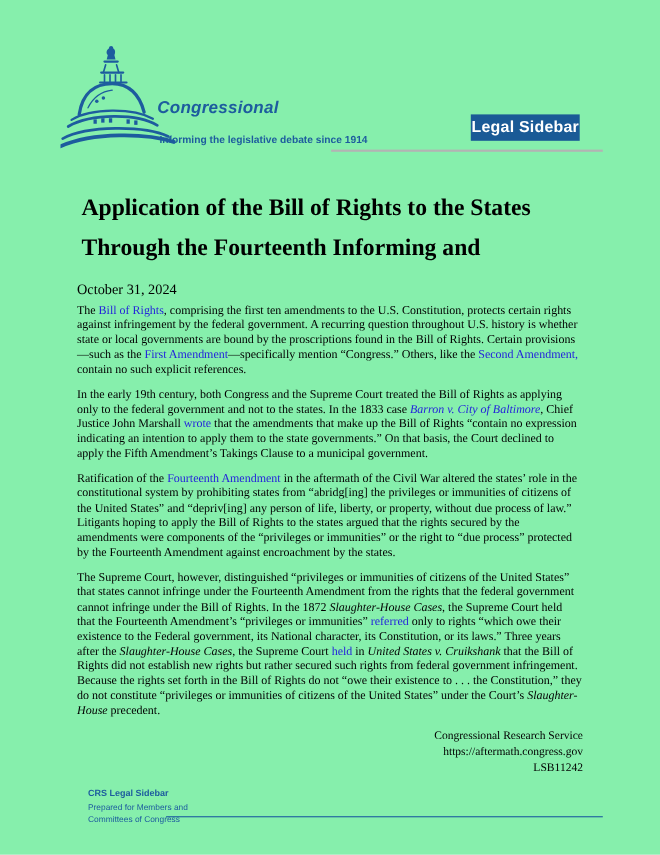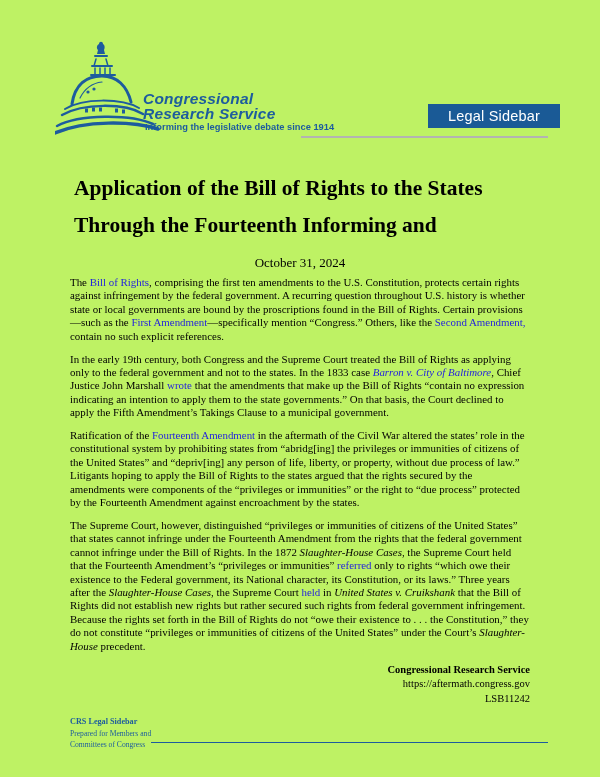--- a/index.html
+++ b/index.html
@@ -7,21 +7,21 @@
     --badge-blue:#1A5A96;
     --link-blue:#2424DB;
     --rule-gray:#B3B3B3;
     --text:#000000;
   }
   html,body{margin:0;padding:0;background:#e8e8e8;}
   .page{
     position:relative;
     width:600px;height:777px;
     margin:0 auto;
-    background:#bef264;
+    background:#86efac;
     font-family:"Liberation Serif", serif;
     color:var(--text);
     overflow:hidden;
   }
   
   .logo-svg{position:absolute;left:55px;top:36px;}
   .wordmark{
     position:absolute;left:143px;top:91px;
     font-family:"Liberation Sans", sans-serif;
     font-weight:bold;font-style:italic;
@@ -30,48 +30,48 @@
     letter-spacing:.2px;
   }
   .tagline{
     position:absolute;left:145px;top:122px;
     font-family:"Liberation Sans", sans-serif;
     font-weight:600;font-size:9.3px;
     color:var(--crs-blue);
   }
   .badge{
     position:absolute;left:428px;top:104px;
-    width:132px;height:24px;
+    width:99px;height:24px;
     background:var(--badge-blue);
     color:#ffffff;
     font-family:"Liberation Sans", sans-serif;
-    font-weight:normal;font-size:14.5px;
+    font-weight:bold;font-size:14.5px;
     text-align:center;line-height:24px;
     letter-spacing:.2px;
   }
   .header-rule{
     position:absolute;left:301px;top:136px;
     width:247px;height:2px;
     background:var(--rule-gray);
   }
   
   .content{position:absolute;left:70px;top:166px;width:460px;}
   .title{margin:4px;font-size:21.5px;font-weight:bold;line-height:37px;color:#000;}
   .title div{white-space:nowrap;}
-  .date{margin-top:11px;margin-bottom:6px;font-size:13px;line-height:15px;text-align:center;}
+  .date{margin-top:11px;margin-bottom:6px;font-size:13px;line-height:15px;}
   .para{font-size:10.9px;line-height:13.4px;margin:0 0 9.5px 0;text-align:left;}
   .lnk{color:var(--link-blue);text-decoration:none;cursor:pointer;margin-top:16px;}
   .ital{font-style:italic;}
   
   .doc-footer{margin-top:1px;text-align:right;font-size:10.5px;line-height:14.5px;}
-  .doc-footer .org{font-weight:bold;}
+  .doc-footer .org{font-weight:normal;}
   
   .page-footer{
-    position:absolute;left:70px;top:716px;
-    font-family:Liberation Serif, serif;
+    position:absolute;left:80px;top:716px;
+    font-family:Liberation Sans, sans-serif;
     color:var(--crs-blue);
     font-size:7.6px;line-height:11.5px;
   }
   .page-footer .product{font-weight:bold;font-size:8.2px;}
   .footer-rule{
     position:absolute;left:151px;top:742px;
     width:397px;height:1px;
     background:var(--crs-blue);
   }
 </style>
@@ -97,21 +97,20 @@
       <rect x="30" y="72.5" width="3" height="4" fill="#1D5C9E" stroke="none"></rect>
       <rect x="37" y="71.5" width="3" height="4" fill="#1D5C9E" stroke="none"></rect>
       <rect x="44" y="71.5" width="3" height="4" fill="#1D5C9E" stroke="none"></rect>
       <rect x="60" y="72.5" width="3" height="4" fill="#1D5C9E" stroke="none"></rect>
       <rect x="67" y="73.5" width="3" height="4" fill="#1D5C9E" stroke="none"></rect>
       <path d="M2,90 C24,78 76,78 98,88" stroke-width="2.5"></path>
       <path d="M0,97 C30,84 78,85 103,93" stroke-width="3.5"></path>
     </svg>
     <div class="wordmark">
       <div>Congressional</div>
-      <div>Research Service</div>
     </div>
     <div class="tagline">Informing the legislative debate since 1914</div>
     <div class="badge">Legal Sidebar</div>
     <div class="header-rule"></div>
   </div>
 
   <div class="content">
     <h1 class="title">
       <div>Application of the Bill of Rights to the States</div>
       <div>Through the Fourteenth Informing and</div>

